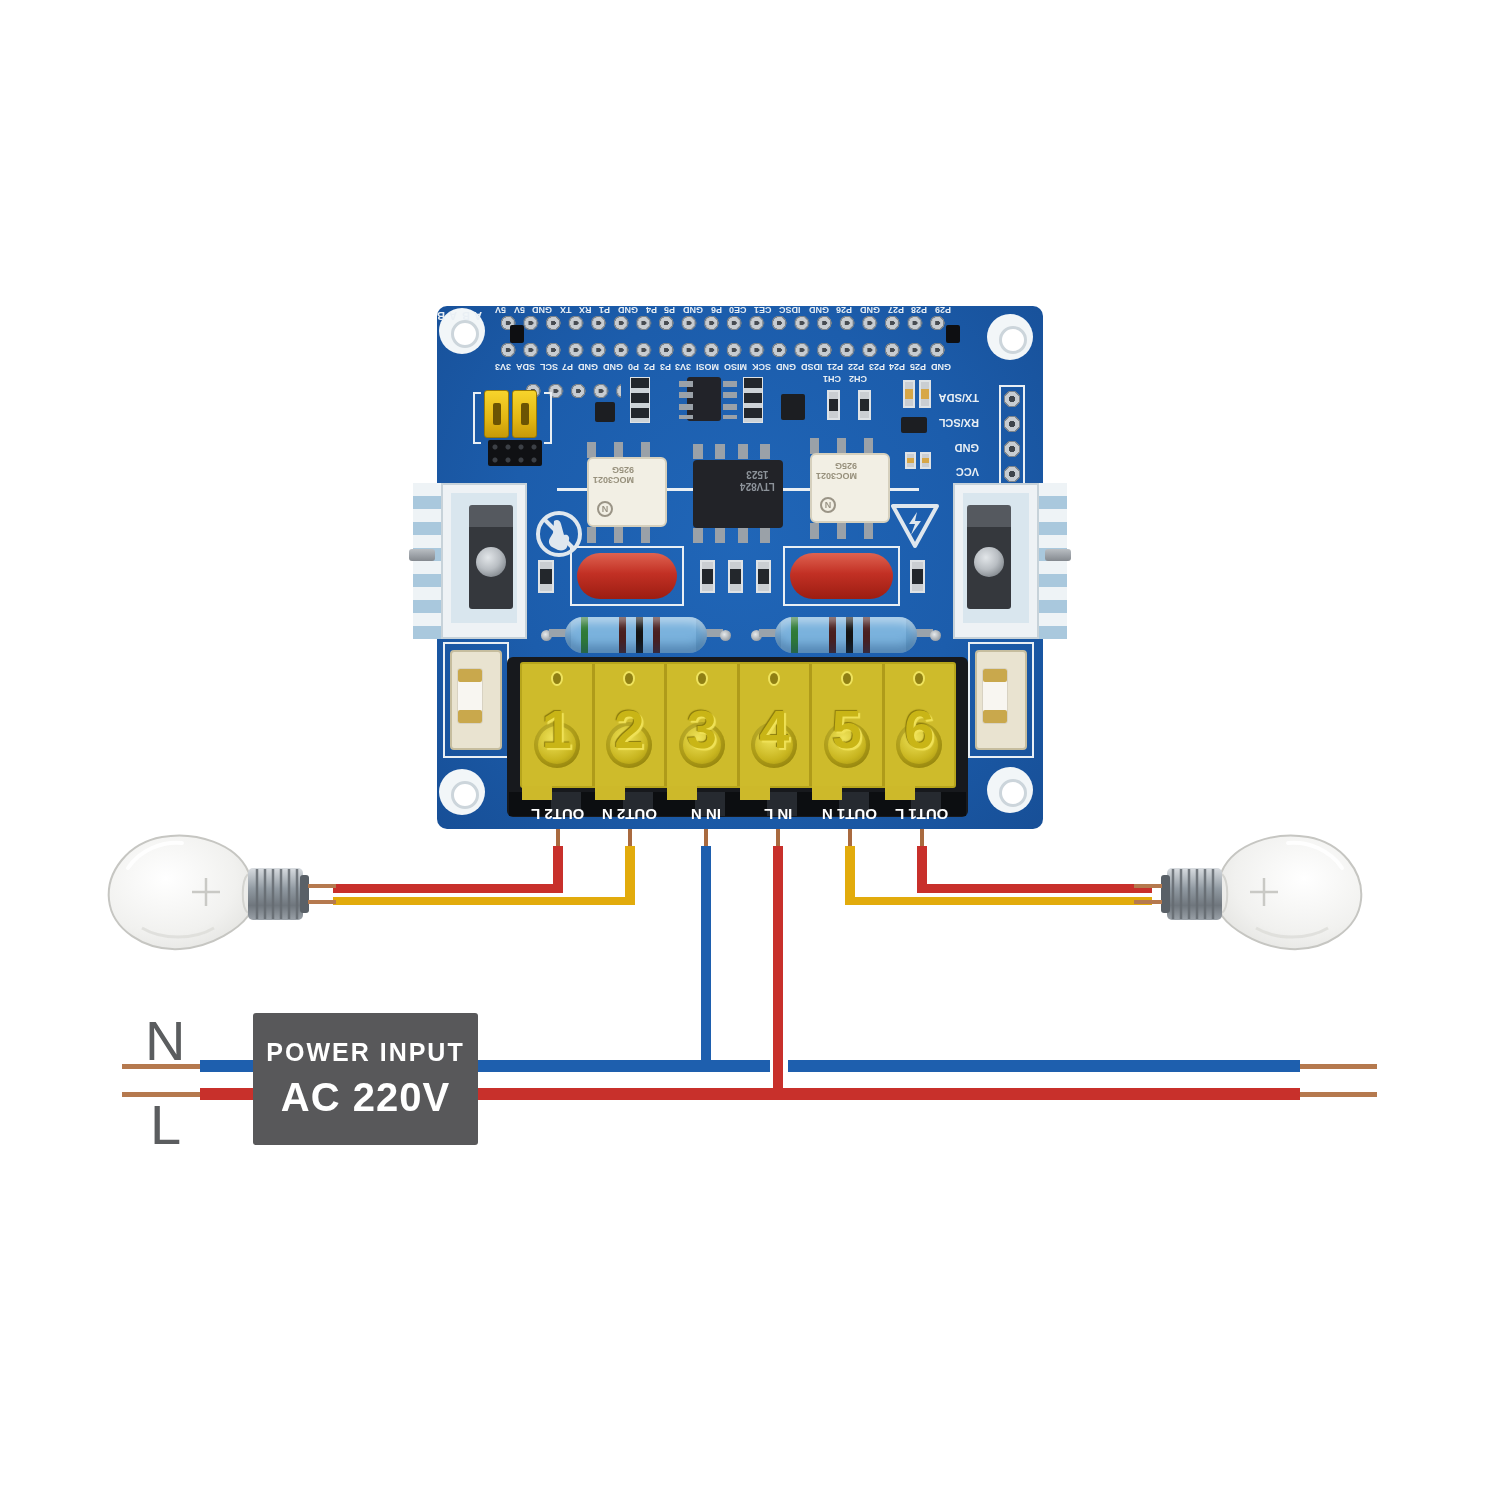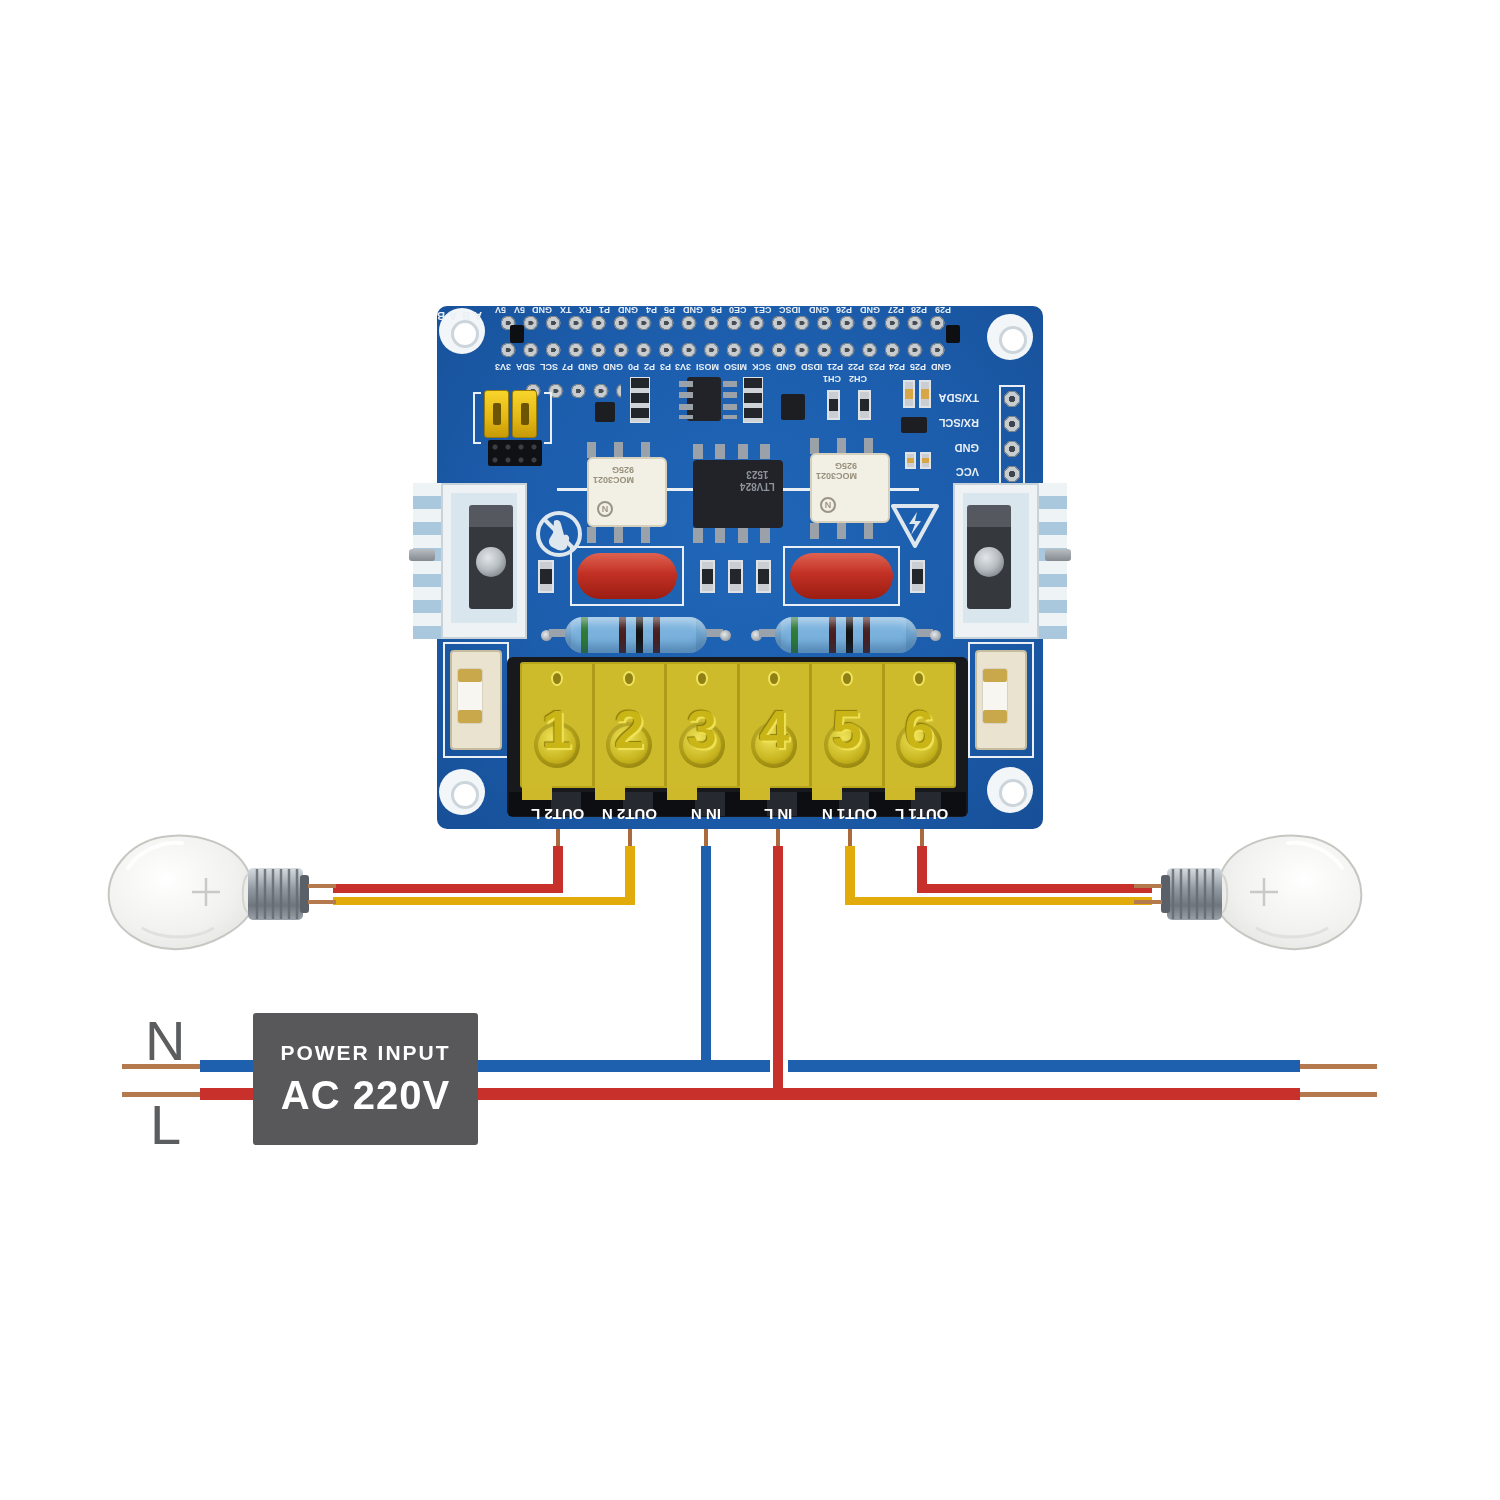--- a/index.html
+++ b/index.html
@@ -13,21 +13,21 @@
   .wire { position:absolute; }
   .wire.red    { background:#c8302b; }
   .wire.yellow { background:#e2ab0c; }
   .wire.blue   { background:#1e5fae; }
   .wire.tan    { background:#b5794e; }
   .wire.stub   { background:#a96a3f; }
 
   
   .power-box { background:#58585a; border-radius:3px; display:flex; flex-direction:column;
                align-items:center; justify-content:center; gap:8px; z-index:5; }
-  .power-box .t1 { color:#fff; font-size:21px; font-weight:bold; letter-spacing:2px; }
+  .power-box .t1 { color:#fff; font-size:25px; font-weight:bold; letter-spacing:2px; }
   .power-box .t2 { color:#fff; font-size:40px; font-weight:bold; letter-spacing:1px;text-align:right; }
   .nl-label { color:#5b5d5f; font-size:56px; font-weight:400; }
 
   
   .board { position:absolute; left:437px; top:306px; width:606px; height:523px;
            background:radial-gradient(circle at 50% 45%, #2066b8 0%, #1c5dac 55%, #174f97 100%);
            border-radius:10px; z-index:2; }
   .hole { position:absolute; width:46px; height:46px; border-radius:50%; background:#f2f6f8; }
   .hole::after { content:""; position:absolute; left:12px; top:12px; width:22px; height:22px;
                  border-radius:50%; background:#ffffff; border:3px solid #ccd5db; }

